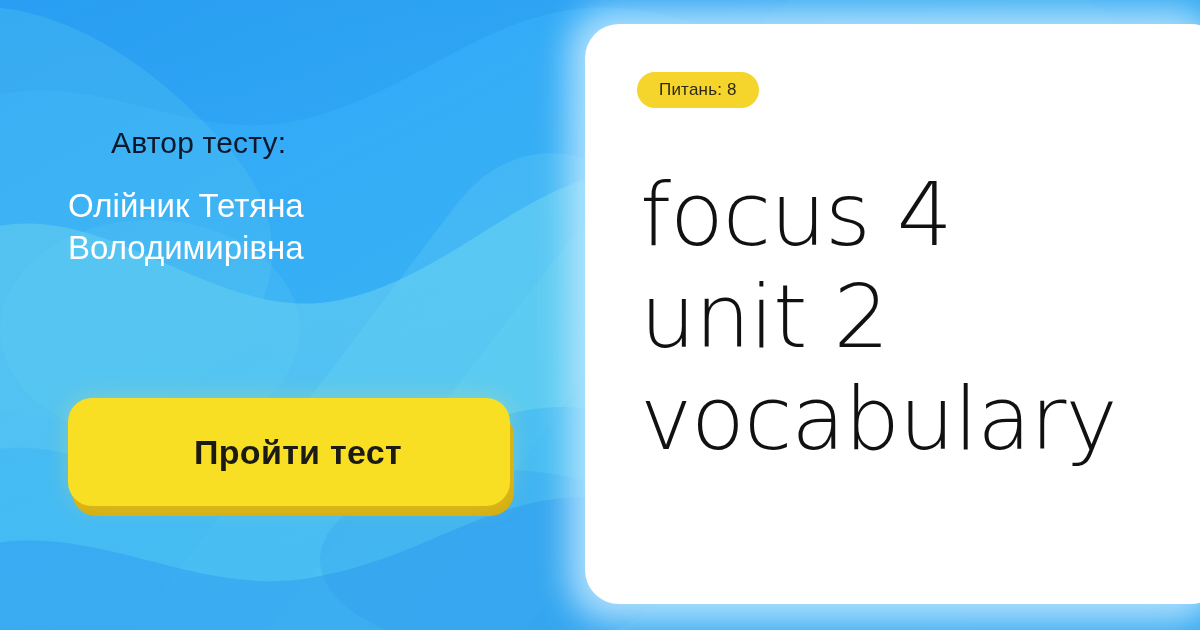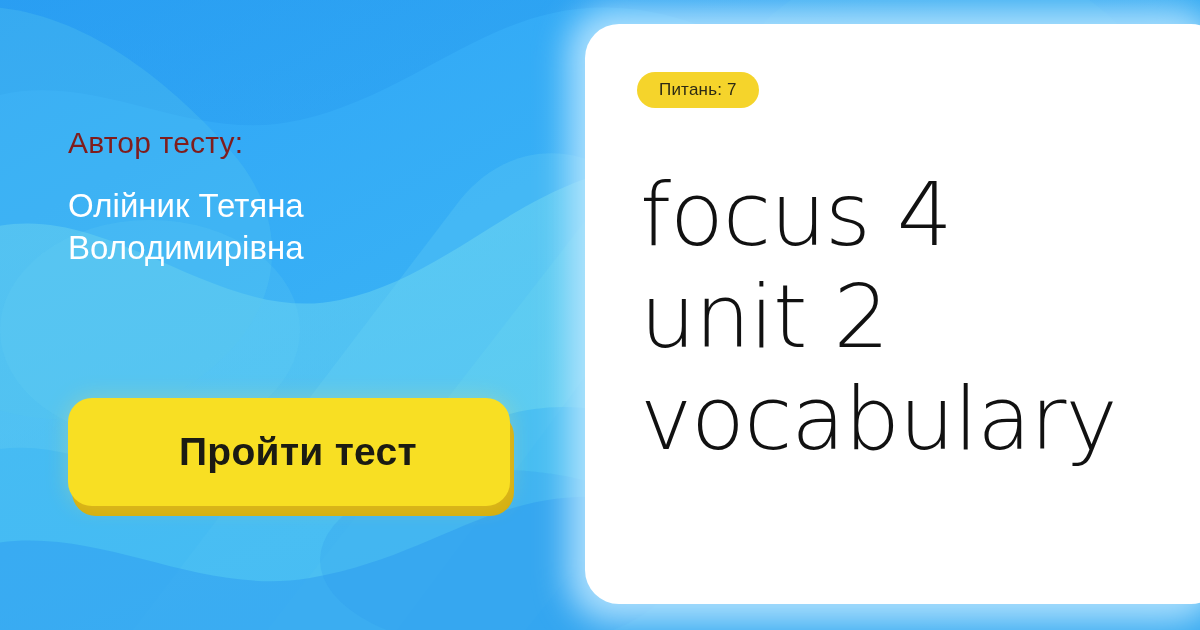--- a/index.html
+++ b/index.html
@@ -32,25 +32,26 @@
     z-index:5;
   }
 
   #author-block {
     position:absolute;
     left:68px; top:125px;
     width:470px;
   }
 
   #author-label {
-    color:#7f1d1d;
+    color:#0f172a;
     font-size:30px;
     font-weight:400;
     letter-spacing:.2px;
     line-height:1.2;
+    margin-left:43px;
   }
 
   #author-name {
     margin-top:24px;
     color:#ffffff;
     font-size:33px;
     font-weight:400;
     line-height:1.28;
     max-width:400px;
   }
@@ -77,21 +78,21 @@
     border:none;
     border-radius:24px;
     cursor:pointer;
     display:flex;
     align-items:center;
     justify-content:center;
     box-shadow:0 0 22px rgba(255,230,90,.28);
   }
   #cta-label {
     color:#1b1b13;
-    font-size:39px;
+    font-size:34px;
     font-weight:700;
     letter-spacing:.3px;
     margin-left:18px;
   }
 
   
   #card-glow {
     position:absolute;
     left:568px; top:8px;
     width:650px; height:614px;
@@ -203,21 +204,21 @@
       </button>
     </div>
 
   </div>
 
   <div id="card-glow"></div>
 
   <div id="test-card">
 
     <div id="question-badge">
-      <span id="question-badge-label">Питань: 7</span>
+      <span id="question-badge-label">Питань: 8</span>
     </div>
 
     <div id="card-title">
       <span class="tline">focus 4</span>
       <span class="tline">unit 2</span>
       <span class="tline">vocabulary</span>
     </div>
 
   </div>
 

